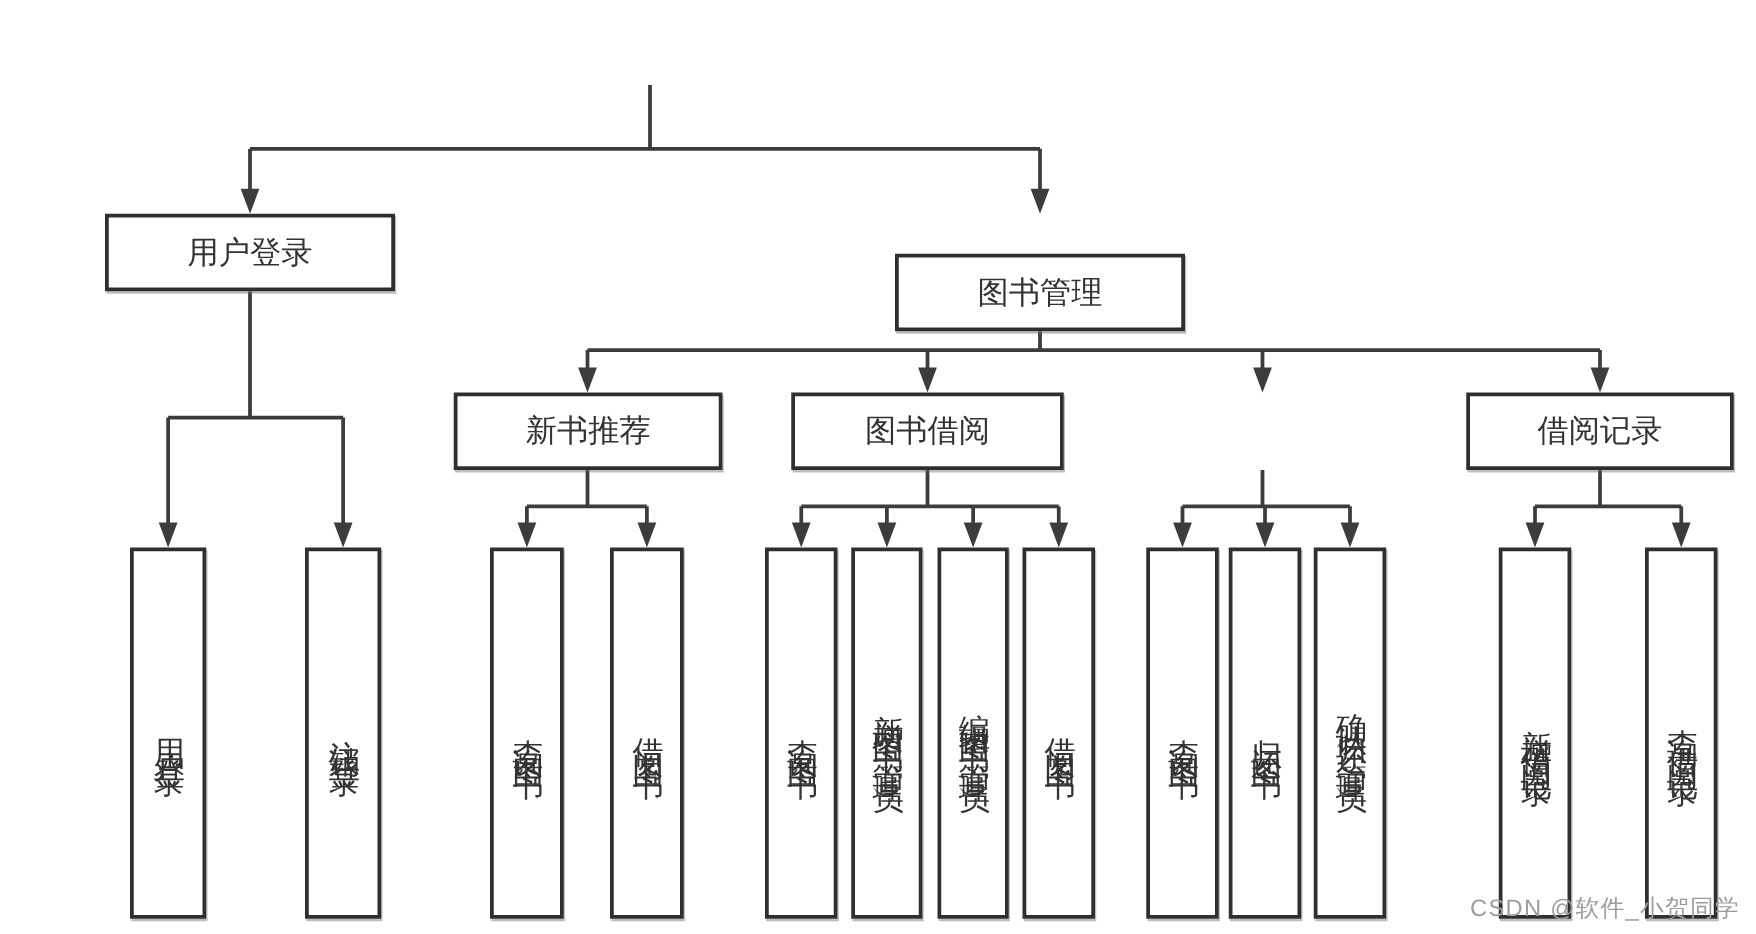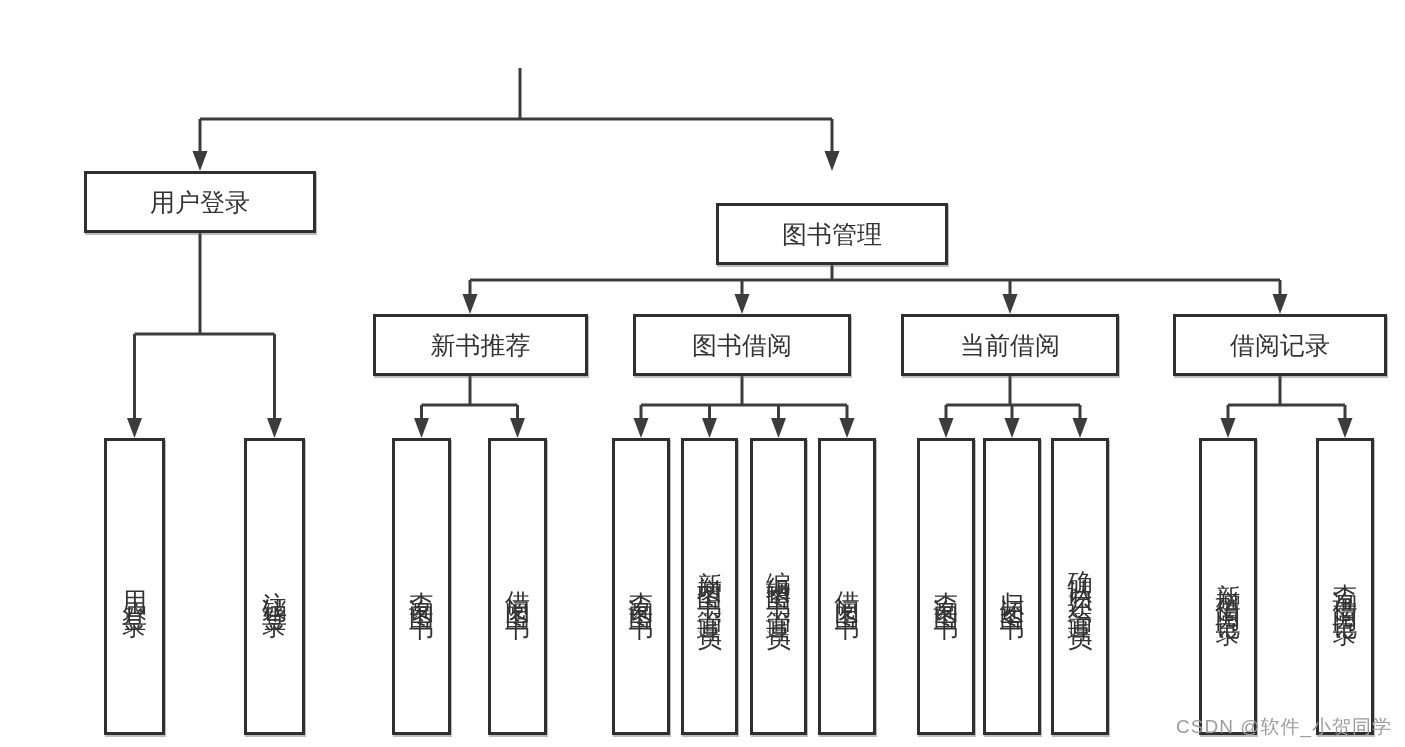--- a/index.html
+++ b/index.html
@@ -107,28 +107,25 @@
   </svg>
 
 
   <div class="node h" style="left:84px; top:171px; width:232px; height:62px;">
     <span class="label">用户登录</span>
   </div>
   <div class="node h" style="left:716px; top:171px; width:232px; height:62px;margin-top:32px;">
     <span class="label">图书管理</span>
   </div>
 
-  <div class="node h" style="left:373px; top:314px; width:215px; height:62px;">
+  <div class="node h" style="left:363px; top:314px; width:215px; height:62px;">
     <span class="label">新书推荐</span>
   </div>
   <div class="node h" style="left:633px; top:314px; width:218px; height:62px;justify-content:center;">
     <span class="label">图书借阅</span>
-  </div>
-  <div class="node h" style="left:901px; top:314px; width:218px; height:62px;">
-    <span class="label">当前借阅</span>
   </div>
   <div class="node h" style="left:1173px; top:314px; width:214px; height:62px;">
     <span class="label">借阅记录</span>
   </div>
 
   <div class="node v" style="left:104px; top:438px; width:61px; height:297px;">
     <span class="label">用户登录</span>
   </div>
   <div class="node v" style="left:244px; top:438px; width:61px; height:297px;">
     <span class="label">注销登录</span>

